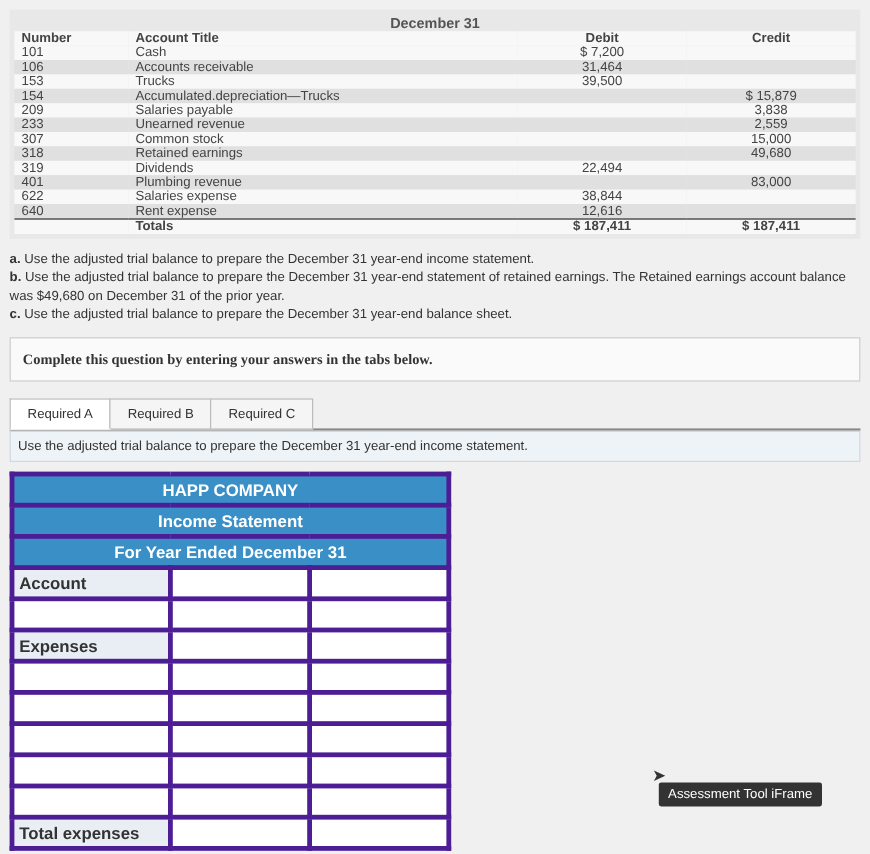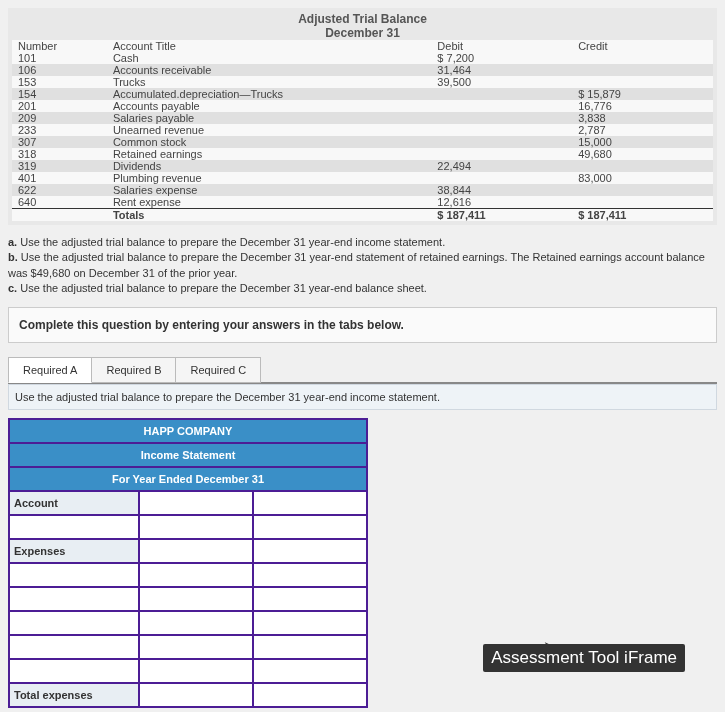--- a/index.html
+++ b/index.html
@@ -32,37 +32,38 @@
     color: #444;
   }
   .tb-table tr:nth-child(odd) {
     background: #f8f8f8;
   }
   .tb-table tr:nth-child(even) {
     background: #e0e0e0;
   }
   .num-col { width: 50px; }
   .title-col { width: 200px; }
-  .debit-col, .credit-col { width: 80px; text-align: left; }
-  .col-head { font-weight: normal; }
+  .debit-col, .credit-col { width: 80px; text-align: center; }
+  .col-head { font-weight: bold; }
   .total-row td { border-top: 1px solid #333; font-weight: bold; }
 
   .instructions {
     font-size: 11px;
     margin: 8px 0;
     line-height: 1.4;
   }
 
   .prompt-box {
     border: 1px solid #ccc;
     background: #fafafa;
     padding: 10px;
     font-weight: bold;
     font-size: 12px;
     margin: 10px 0;
+    font-family: Liberation Serif, serif;
   }
 
   .tabs {
     display: flex;
     margin-top: 14px;
   }
   .tab {
     border: 1px solid #bbb;
     padding: 6px 14px;
     font-size: 11px;
@@ -87,22 +88,22 @@
     padding: 6px;
     font-size: 11px;
     margin-top: 0;
   }
 
   .income-table {
     border-collapse: collapse;
     margin-top: 8px;
   }
   .income-table td, .income-table th {
-    border: 2px solid #4c1d95;
-    font-size: 11px;
+    border: 4px solid #4c1d95;
+    font-size: 14px;
     height: 18px;
   }
   .is-header {
     background: #3a8fc7;
     color: #fff;
     text-align: center;
     font-weight: bold;
     padding: 2px;
   }
   .is-label {
@@ -118,38 +119,37 @@
   }
   .is-cell {
     width: 110px;
     background: #fff;
   }
 
   .tooltip {
     position: absolute;
     background: #333;
     color: #fff;
-    font-size: 17px;
+    font-size: 11px;
     padding: 4px 8px;
     border-radius: 2px;
     right: 40px;
     bottom: 40px;
   }
   .cursor {
     position: absolute;
     right: 170px;
     bottom: 58px;
     font-size: 14px;
   }
 </style>
 </head>
 <body>
 
 <div class="trial-balance">
-  <div class="tb-header">Adjusted Trial Balance</div>
   <div class="tb-header">December 31</div>
   <table class="tb-table">
     <tbody>
         <tr>
       <td class="num-col col-head">Number</td>
       <td class="title-col col-head">Account Title</td>
       <td class="debit-col col-head">Debit</td>
       <td class="credit-col col-head">Credit</td>
     </tr>
     </tbody>
@@ -172,36 +172,30 @@
           <td class="debit-col">39,500</td>
           <td class="credit-col"></td>
         </tr>
         <tr>
           <td class="num-col">154</td>
           <td class="title-col">Accumulated.depreciation—Trucks</td>
           <td class="debit-col"></td>
           <td class="credit-col">$ 15,879</td>
         </tr>
         <tr>
-          <td class="num-col">201</td>
-          <td class="title-col">Accounts payable</td>
-          <td class="debit-col"></td>
-          <td class="credit-col">16,776</td>
-        </tr>
-        <tr>
           <td class="num-col">209</td>
           <td class="title-col">Salaries payable</td>
           <td class="debit-col"></td>
           <td class="credit-col">3,838</td>
         </tr>
         <tr>
           <td class="num-col">233</td>
           <td class="title-col">Unearned revenue</td>
           <td class="debit-col"></td>
-          <td class="credit-col">2,787</td>
+          <td class="credit-col">2,559</td>
         </tr>
         <tr>
           <td class="num-col">307</td>
           <td class="title-col">Common stock</td>
           <td class="debit-col"></td>
           <td class="credit-col">15,000</td>
         </tr>
         <tr>
           <td class="num-col">318</td>
           <td class="title-col">Retained earnings</td>

